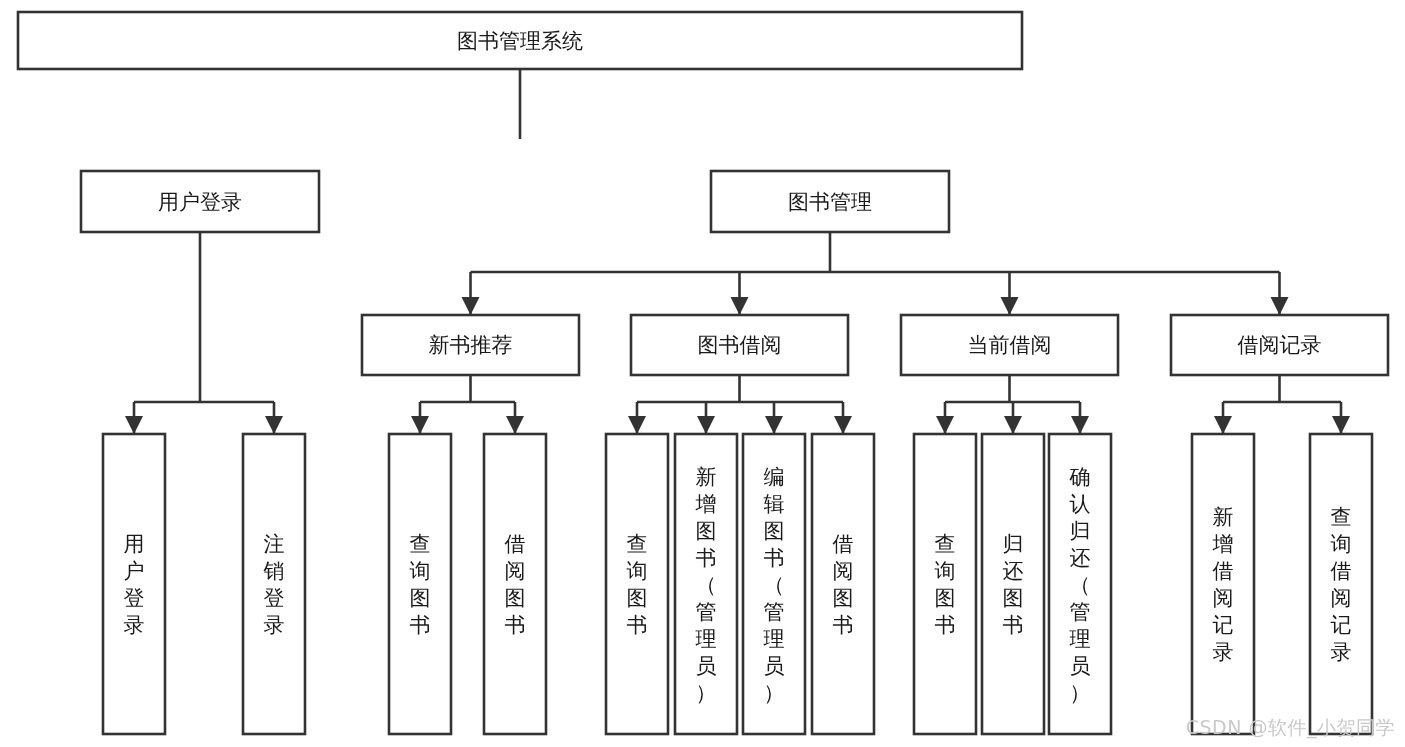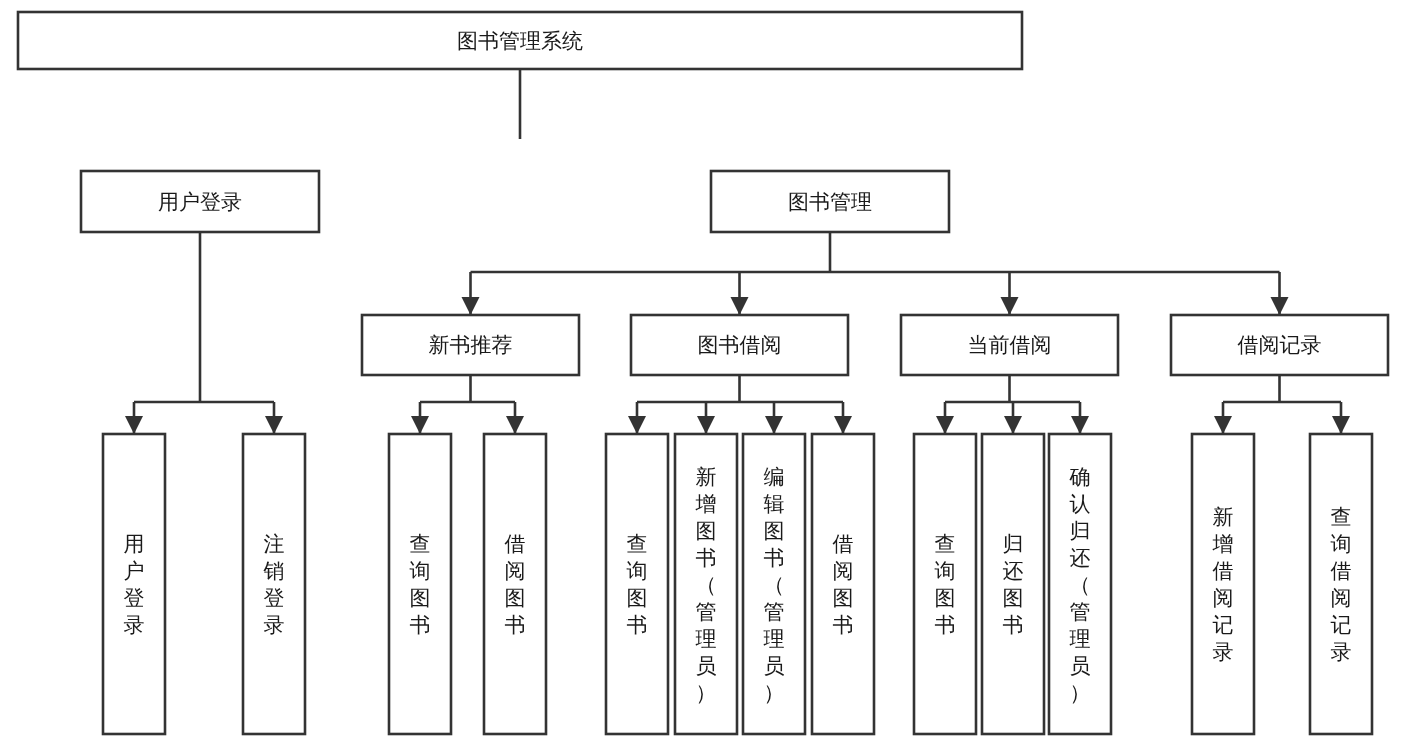--- a/index.html
+++ b/index.html
@@ -198,13 +198,14 @@
         <g>
           <rect class="node-box" x="1192" y="434" width="62" height="300"></rect>
           <text class="node-label-v" x="1223" y="524.06"><tspan x="1223" dy="0">新</tspan><tspan x="1223" dy="27">增</tspan><tspan x="1223" dy="27">借</tspan><tspan x="1223" dy="27">阅</tspan><tspan x="1223" dy="27">记</tspan><tspan x="1223" dy="27">录</tspan></text>
         </g>
         <g>
           <rect class="node-box" x="1310" y="434" width="62" height="300"></rect>
           <text class="node-label-v" x="1341" y="524.06"><tspan x="1341" dy="0">查</tspan><tspan x="1341" dy="27">询</tspan><tspan x="1341" dy="27">借</tspan><tspan x="1341" dy="27">阅</tspan><tspan x="1341" dy="27">记</tspan><tspan x="1341" dy="27">录</tspan></text>
         </g>
       </g>
   </svg>
+  <div class="watermark">CSDN @软件_小贺同学</div>
 </div>
 
 </body></html>

